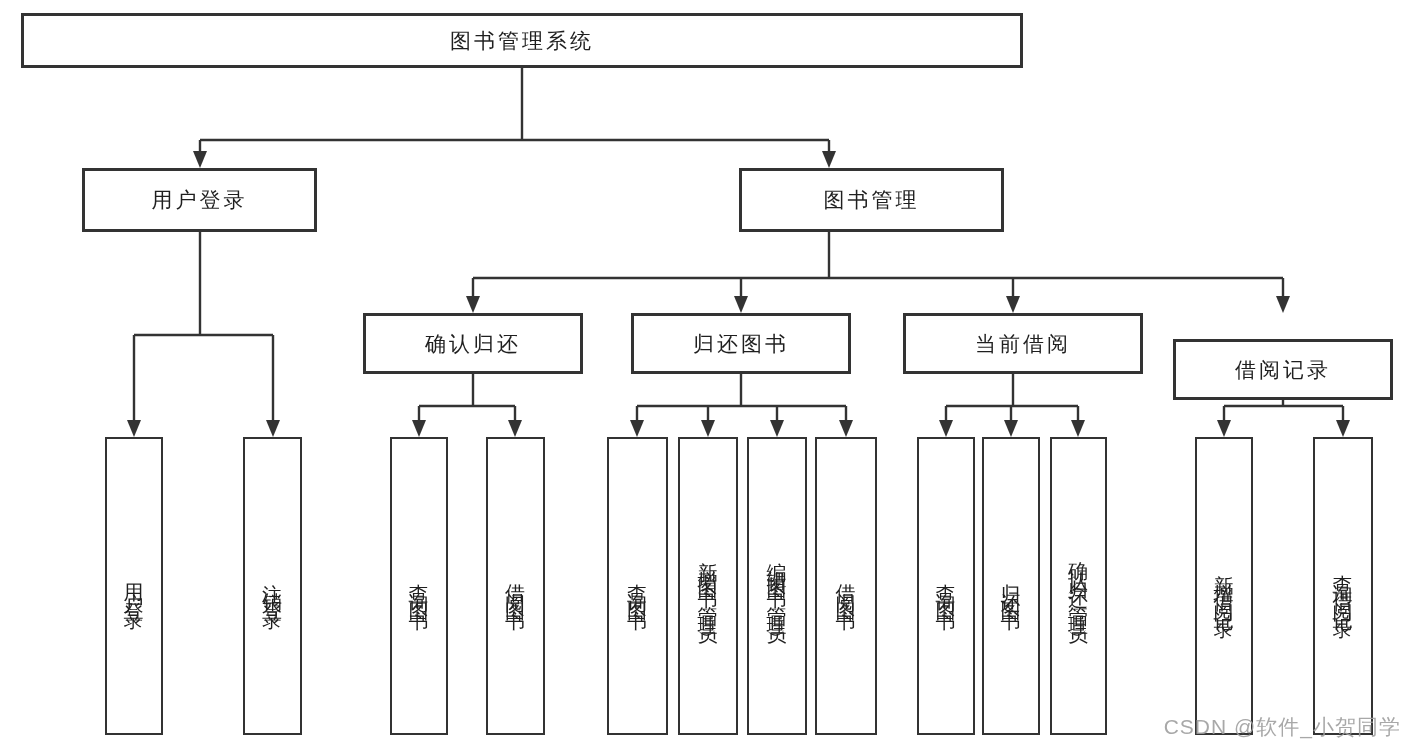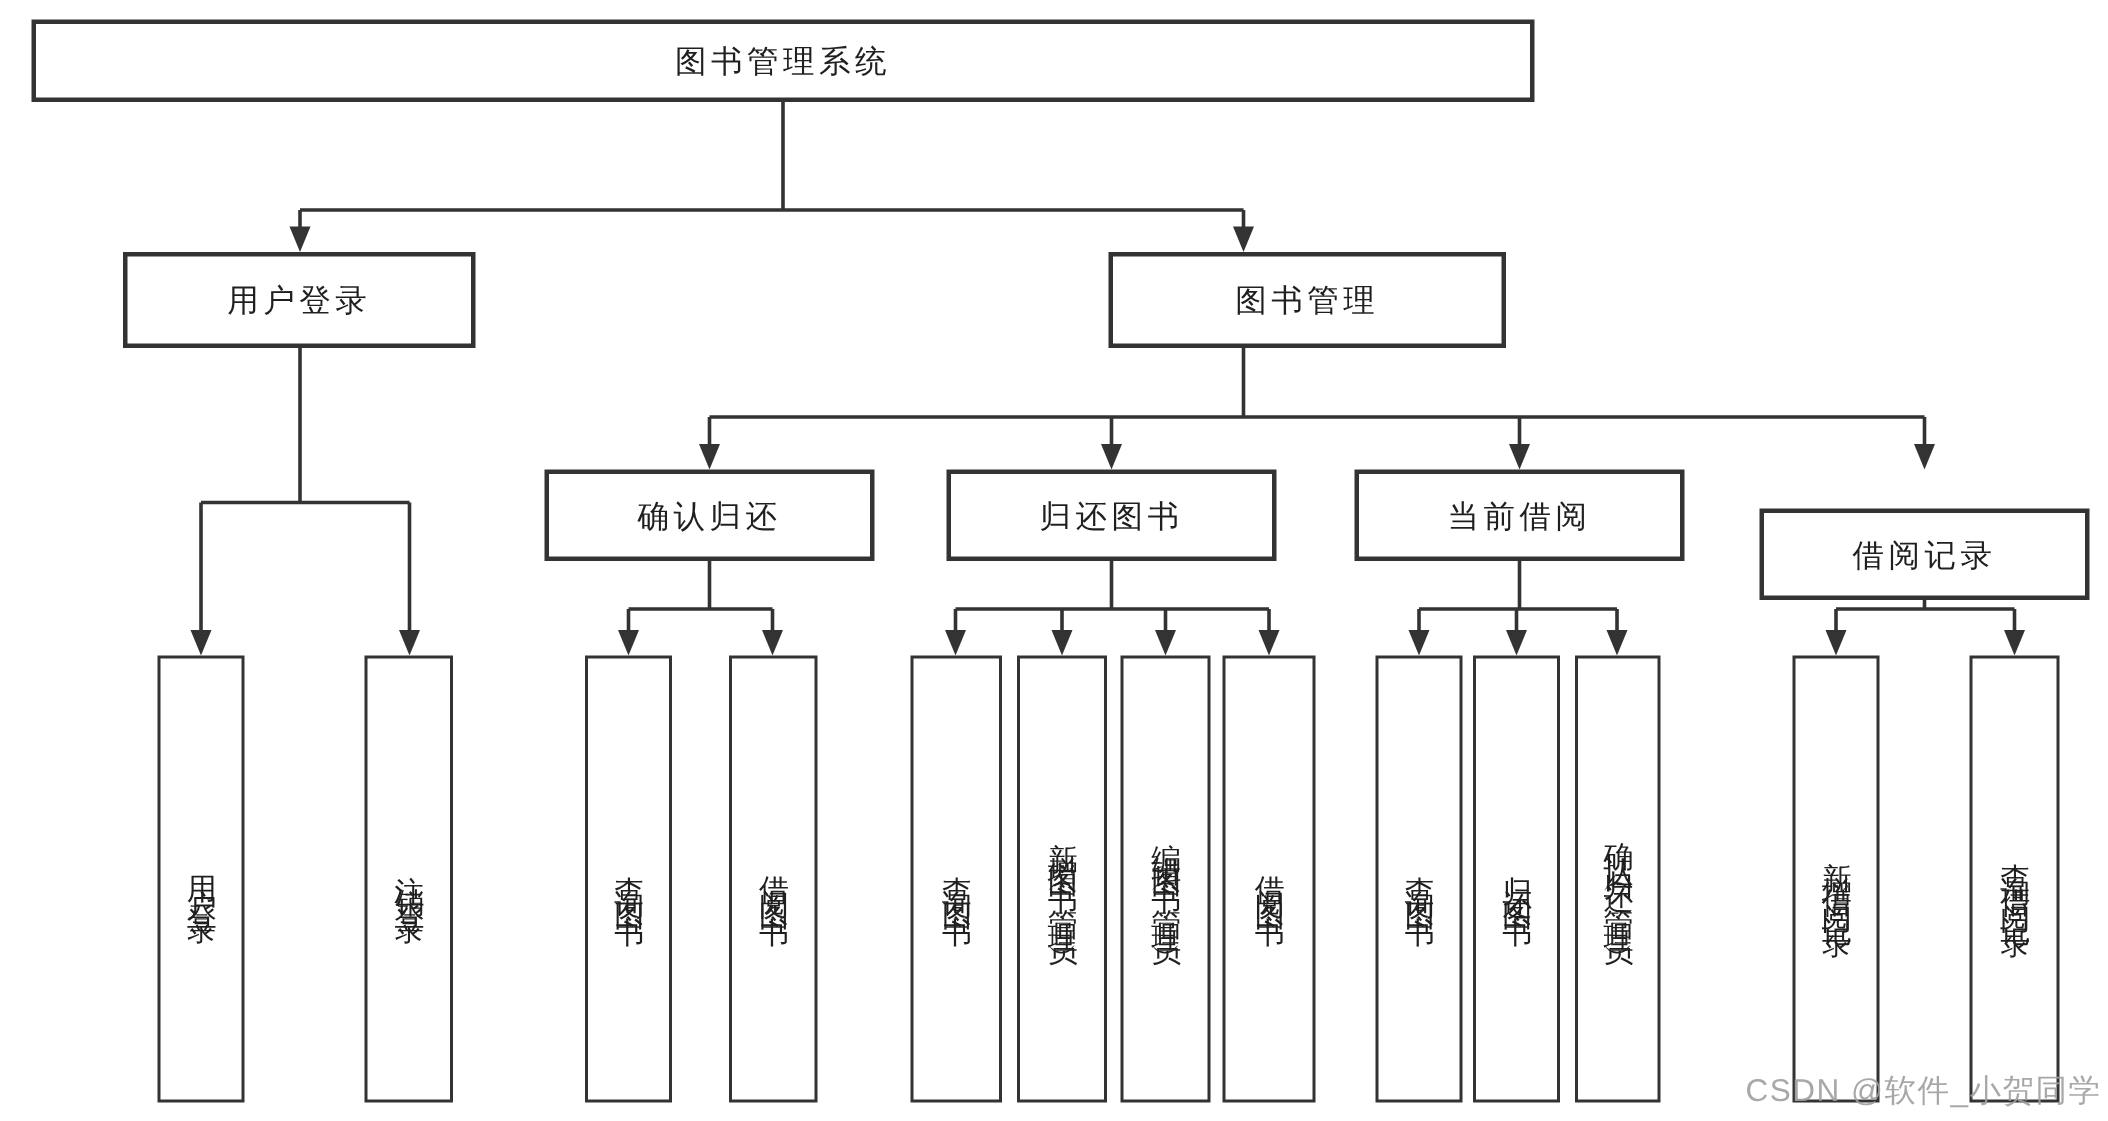--- a/index.html
+++ b/index.html
@@ -100,21 +100,21 @@
     </div>
     <div class="node h" style="left: 711px; top: 168px; width: 265px; height: 64px; margin-left: 28px;">
       <span class="lbl">图书管理</span>
     </div>
     <div class="node h" style="left: 363px; top: 313px; width: 220px; height: 61px;">
       <span class="lbl">确认归还</span>
     </div>
     <div class="node h" style="left: 631px; top: 313px; width: 220px; height: 61px;">
       <span class="lbl">归还图书</span>
     </div>
-    <div class="node h" style="left: 903px; top: 313px; width: 220px; height: 61px;">
+    <div class="node h" style="left: 903px; top: 313px; width: 240px; height: 61px;">
       <span class="lbl">当前借阅</span>
     </div>
     <div class="node h" style="left: 1173px; top: 313px; width: 220px; height: 61px; margin-top: 26px;">
       <span class="lbl">借阅记录</span>
     </div>
     <div class="node v" style="left: 105px; top: 437px; width: 58px; height: 298px;">
       <span class="lbl">用户登录</span>
     </div>
     <div class="node v" style="left: 243px; top: 437px; width: 59px; height: 298px;">
       <span class="lbl">注销登录</span>

